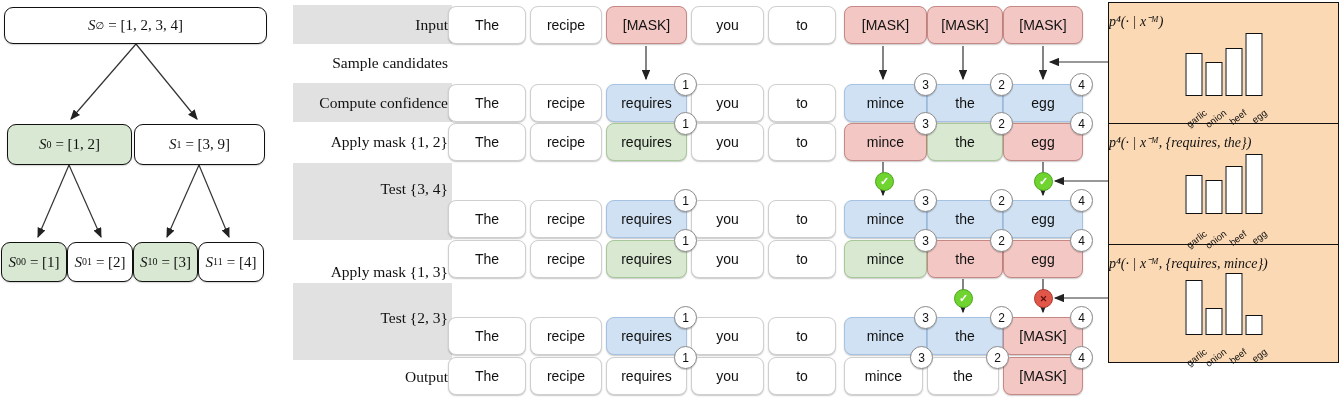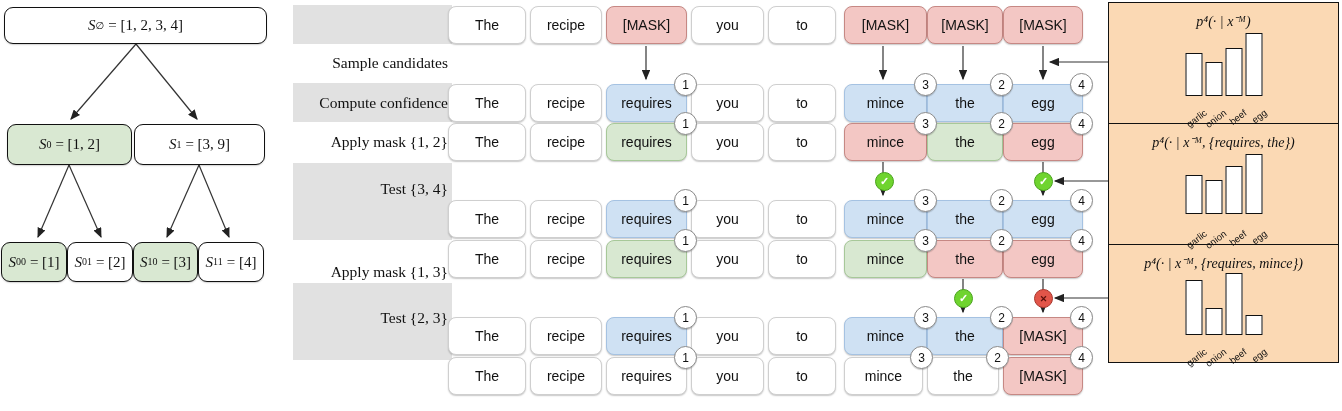--- a/index.html
+++ b/index.html
@@ -33,21 +33,21 @@
          font-size:12px;color:#111;box-shadow:0 1px 1px rgba(0,0,0,.18);z-index:6;}
   .mark{position:absolute;width:17px;height:17px;border-radius:50%;z-index:7;
         display:flex;align-items:center;justify-content:center;font-weight:bold;}
   .mark.check{background:#6fd42f;border:1.2px solid #49a31c;color:#fff;font-size:11px;}
   .mark.cross{background:#e25549;border:1.2px solid #a8362c;color:#5a0f0a;font-size:9px;}
 
   
   #panelbox{position:absolute;left:1108px;top:2px;width:231px;height:361px;box-sizing:border-box;
             background:#fbd9b4;border:1.4px solid #111;}
   .panel{position:absolute;left:0;width:100%;box-sizing:border-box;}
-  .panel .ptitle{margin-top:8px;text-align:center;font-family:"Liberation Serif",serif;
+  .panel .ptitle{margin-top:8px;text-align:left;font-family:"Liberation Serif",serif;
                  font-style:italic;font-size:14px;color:#111;white-space:nowrap;}
   .pdivider{position:absolute;left:0;width:100%;height:0;border-top:1.4px solid #111;}
   .chart{position:absolute;left:50%;transform:translateX(-50%);display:flex;
          align-items:flex-end;gap:3px;}
   .bar{width:17px;background:#fff;border:1px solid #111;box-sizing:border-box;}
   .cats{position:absolute;left:50%;transform:translateX(-50%);display:flex;gap:3px;}
   .cat{position:relative;width:17px;height:24px;}
   .cat span{position:absolute;top:1px;right:0;transform:rotate(-37deg);
             transform-origin:100% 0;font-size:9.5px;color:#111;white-space:nowrap;}
 </style>
@@ -122,26 +122,28 @@
     <span class="tvar">S</span>
       <sub>10</sub>
       <span class="teq">= [3]</span>
   </div>
   <div class="tnode" style="left:198px;top:242px;width:66px;height:40px">
     <span class="tvar">S</span>
       <sub>11</sub>
       <span class="teq">= [4]</span>
   </div>
 
+  <div class="rlabel" style="top:15px">Input</div>
   <div class="rlabel" style="top:93px">Compute confidence</div>
   <div class="rlabel" style="top:53px">Sample candidates</div>
   <div class="rlabel" style="top:132px">Apply mask {1, 2}</div>
   <div class="rlabel" style="top:179px">Test {3, 4}</div>
   <div class="rlabel" style="top:262px">Apply mask {1, 3}</div>
   <div class="rlabel" style="top:308px">Test {2, 3}</div>
+  <div class="rlabel" style="top:367px">Output</div>
 
   <div id="cells">
       <div class="cell white" style="left: 448px; top: 6px; width: 78px;">The</div>
       <div class="cell white" style="left: 530px; top: 6px; width: 72px;">recipe</div>
       <div class="cell red" style="left: 606px; top: 6px; width: 81px;">[MASK]</div>
       <div class="cell white" style="left: 691px; top: 6px; width: 73px;">you</div>
       <div class="cell white" style="left: 768px; top: 6px; width: 68px;">to</div>
       <div class="cell red" style="left: 844px; top: 6px; width: 83px;">[MASK]</div>
       <div class="cell red" style="left: 927px; top: 6px; width: 76px;">[MASK]</div>
       <div class="cell red" style="left: 1003px; top: 6px; width: 80px;">[MASK]</div>

